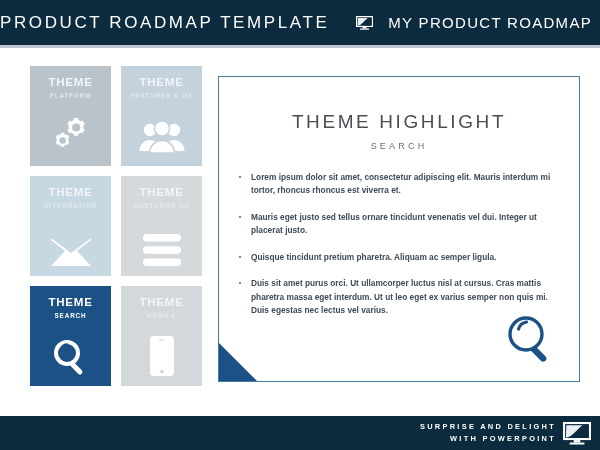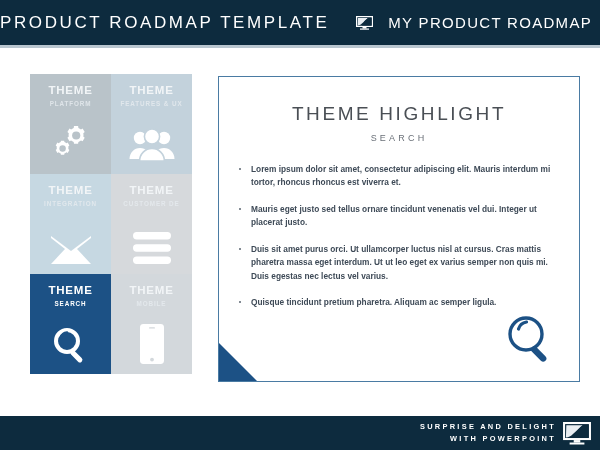--- a/index.html
+++ b/index.html
@@ -36,25 +36,26 @@
   .monitor-icon{
     width:17px;height:14px;flex:0 0 auto;display:block;
   }
   .header-rule{
     position:absolute;left:0;top:45px;width:600px;height:3px;
     background:#b9c6cf;
   }
 
   
   .tiles{
-    position:absolute;left:30px;top:74px;
+    position:absolute;left:30px;top:66px;
     width:172px;
     display:grid;
     grid-template-columns:81px 81px;
     grid-template-rows:100px 100px 100px;
+    gap:10px;
   }
   .tile{
     position:relative;
     display:flex;flex-direction:column;align-items:center;
     padding-top:11px;
     box-sizing:border-box;
     overflow:hidden;
   }
   .tile-title{
     font-size:11.5px;font-weight:bold;color:#ffffff;
@@ -78,21 +79,21 @@
   .panel{
     position:absolute;left:218px;top:76px;
     width:362px;height:306px;
     background:#ffffff;
     border:1.5px solid #4a7ba3;
     box-sizing:border-box;
     overflow:hidden;
   }
   .panel-title{
     text-align:center;
-    margin-top:26px;
+    margin-top:34px;
     font-size:19px;font-weight:300;letter-spacing:2.6px;
     color:#4a4f55;
   }
   .panel-sub{
     text-align:center;
     margin-top:8px;
     font-size:9px;font-weight:400;letter-spacing:3.2px;
     color:#6a7078;
   }
   .bullets{
@@ -251,22 +252,22 @@
 
 </div>
 
 <div class="panel">
   <div class="panel-title">THEME HIGHLIGHT</div>
   <div class="panel-sub">SEARCH</div>
 
   <ul class="bullets">
     <li>Lorem ipsum dolor sit amet, consectetur adipiscing elit. Mauris interdum mi tortor, rhoncus rhoncus est viverra et.</li>
     <li>Mauris eget justo sed tellus ornare tincidunt venenatis vel dui. Integer ut placerat justo.</li>
+    <li>Quisque tincidunt pretium pharetra. Aliquam ac semper ligula.</li>
     <li>Duis sit amet purus orci. Ut ullamcorper luctus nisl at cursus. Cras mattis pharetra massa eget interdum. Ut ut leo eget ex varius semper non quis mi. Duis egestas nec lectus vel varius.</li>
-    <li>Quisque tincidunt pretium pharetra. Aliquam ac semper ligula.</li>
   </ul>
 
   <div class="panel-corner"></div>
 
   <div class="panel-mag">
     <svg width="52" height="52" viewBox="0 0 52 52" aria-hidden="true">
       <circle cx="21" cy="21" r="16" fill="none" stroke="#1c5185" stroke-width="3.4"></circle>
       <path d="M13.5 16a10 10 0 0 1 8-7" fill="none" stroke="#1c5185" stroke-width="3.2" stroke-linecap="round"></path>
       <rect x="30.5" y="31.5" width="6.4" height="19" rx="3.2" fill="#1c5185" transform="rotate(-45 33.7 41)"></rect>
     </svg>

